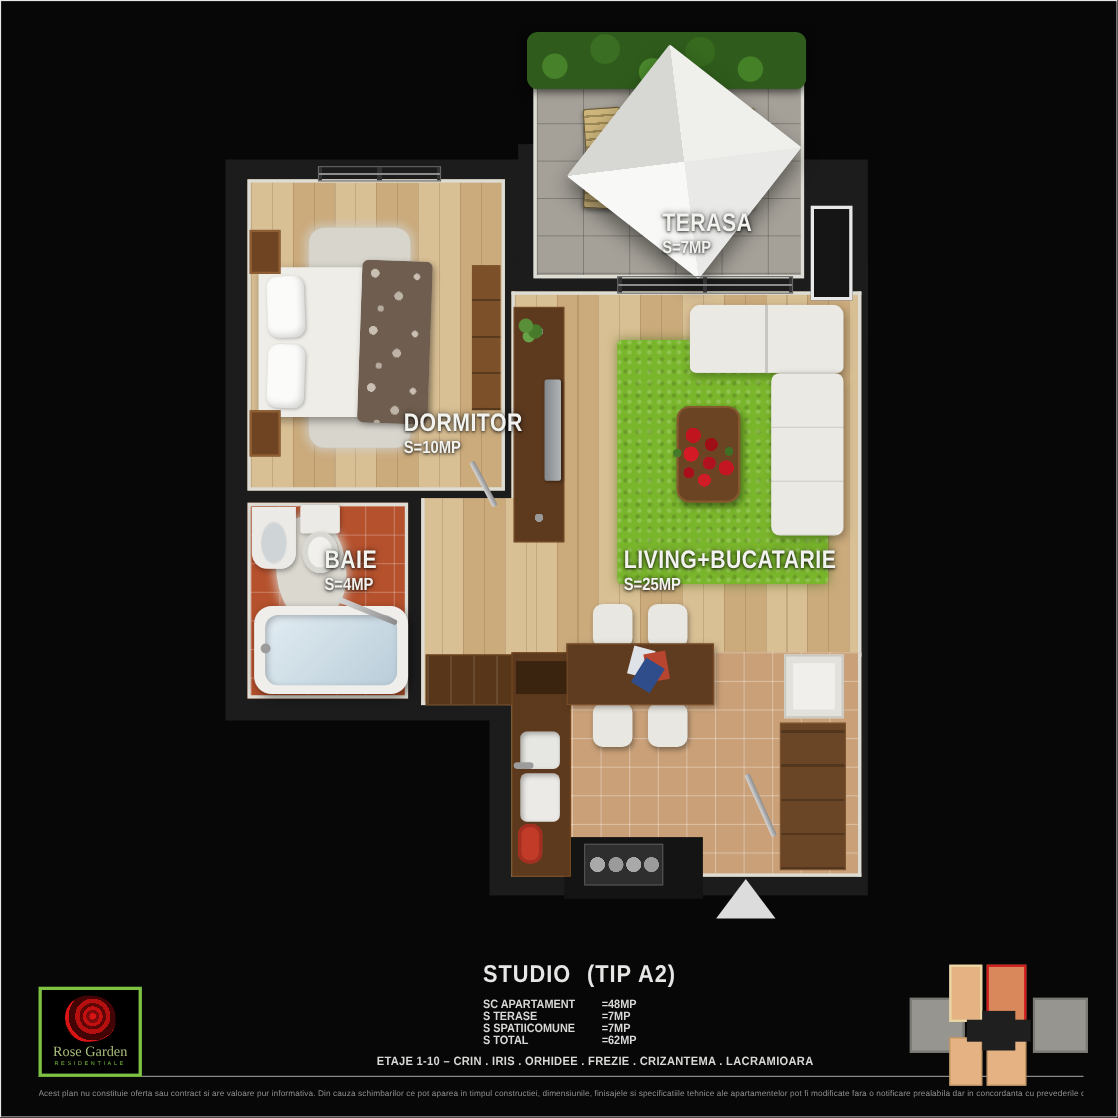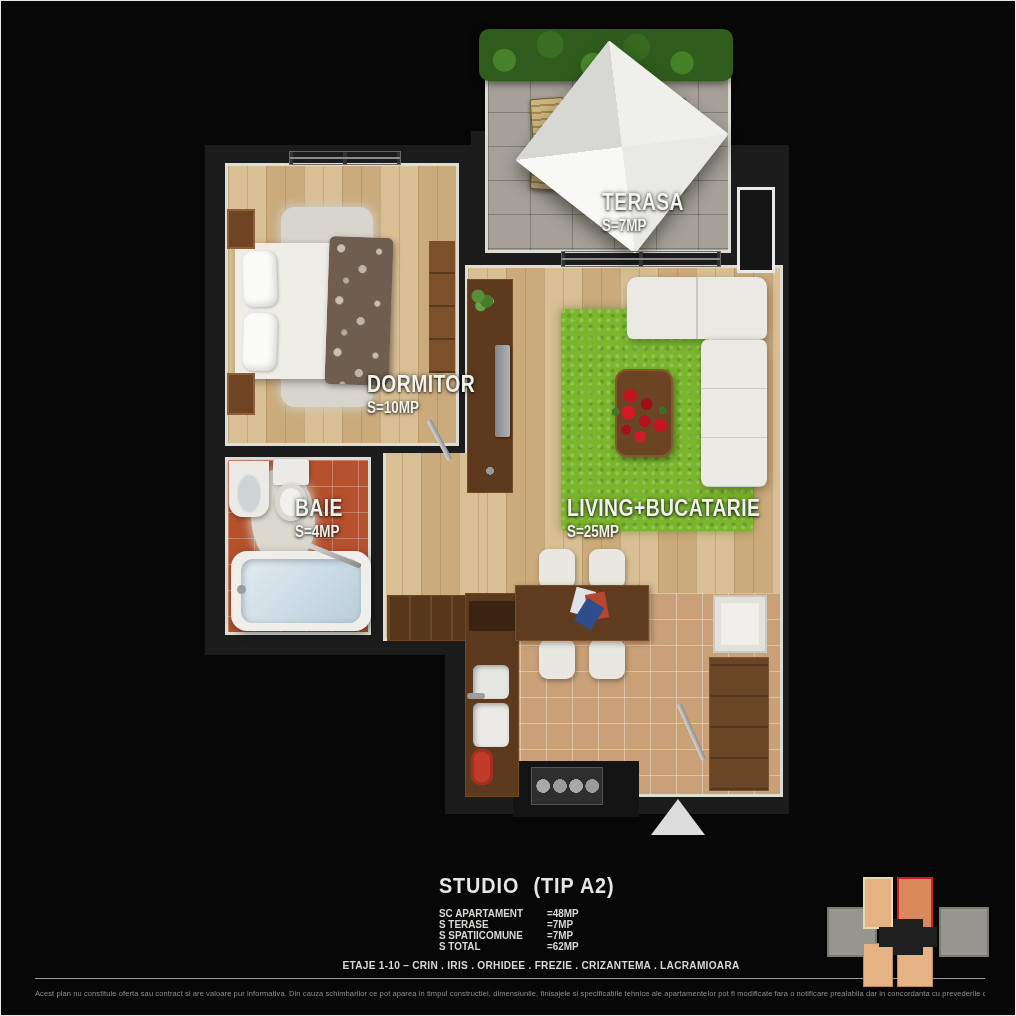--- a/index.html
+++ b/index.html
@@ -173,20 +173,25 @@
     </div>
     <div class="stat-row">
       <span class="lb">S TOTAL</span>
       <span class="vl">=62MP</span>
     </div>
   </div>
   <div class="floors">ETAJE 1-10 – CRIN . IRIS . ORHIDEE . FREZIE . CRIZANTEMA . LACRAMIOARA</div>
   <div class="divider"></div>
   <div class="disclaimer">Acest plan nu constituie oferta sau contract si are valoare pur informativa. Din cauza schimbarilor ce pot aparea in timpul constructiei, dimensiunile, finisajele si specificatiile tehnice ale apartamentelor pot fi modificate fara o notificare prealabila dar in concordanta cu prevederile contractului.</div>
 
+  <div class="logo">
+    <div class="rose"></div>
+    <div class="brand-name">Rose Garden</div>
+    <div class="brand-tag">RESIDENTIALE</div>
+  </div>
 
   <div class="keyplan">
     <div class="kp" style="left:0;top:32px;width:50px;height:50px;background:#97958f;box-shadow:inset 0 0 0 2px #7b7973;"></div>
     <div class="kp" style="left:112px;top:32px;width:50px;height:50px;background:#97958f;box-shadow:inset 0 0 0 2px #7b7973;"></div>
     <div class="kp" style="left:36px;top:2px;width:30px;height:52px;background:#e5b283;border:2px solid #ead9a8;"></div>
     <div class="kp" style="left:70px;top:2px;width:36px;height:54px;background:#d8885a;border:2px solid #d01d1d;"></div>
     <div class="kp" style="left:36px;top:68px;width:30px;height:44px;background:#e5b283;border:1px solid #b98e5e;"></div>
     <div class="kp" style="left:70px;top:68px;width:36px;height:44px;background:#e5b283;border:1px solid #b98e5e;"></div>
     <div class="kp" style="left:52px;top:52px;width:58px;height:20px;background:#1f1f1f;"></div>
     <div class="kp" style="left:66px;top:44px;width:30px;height:36px;background:#1f1f1f;"></div>

